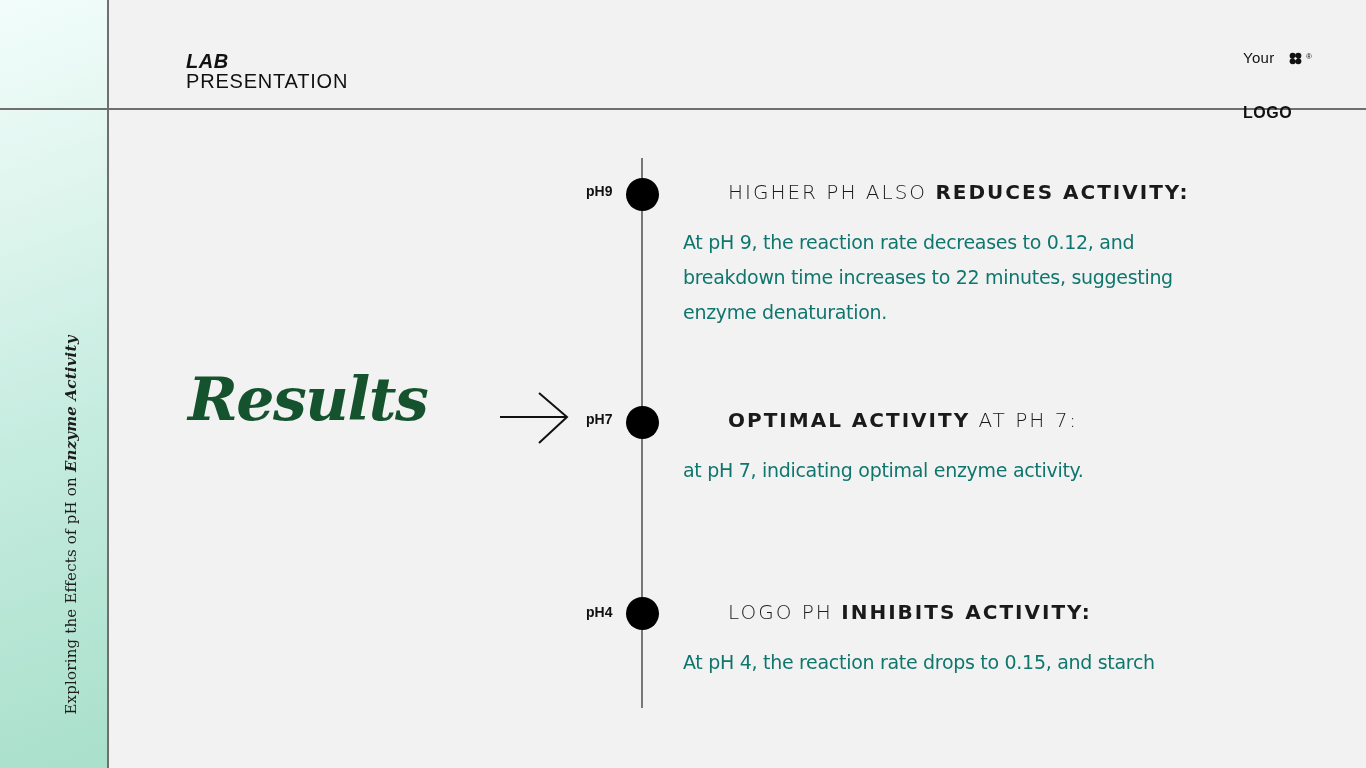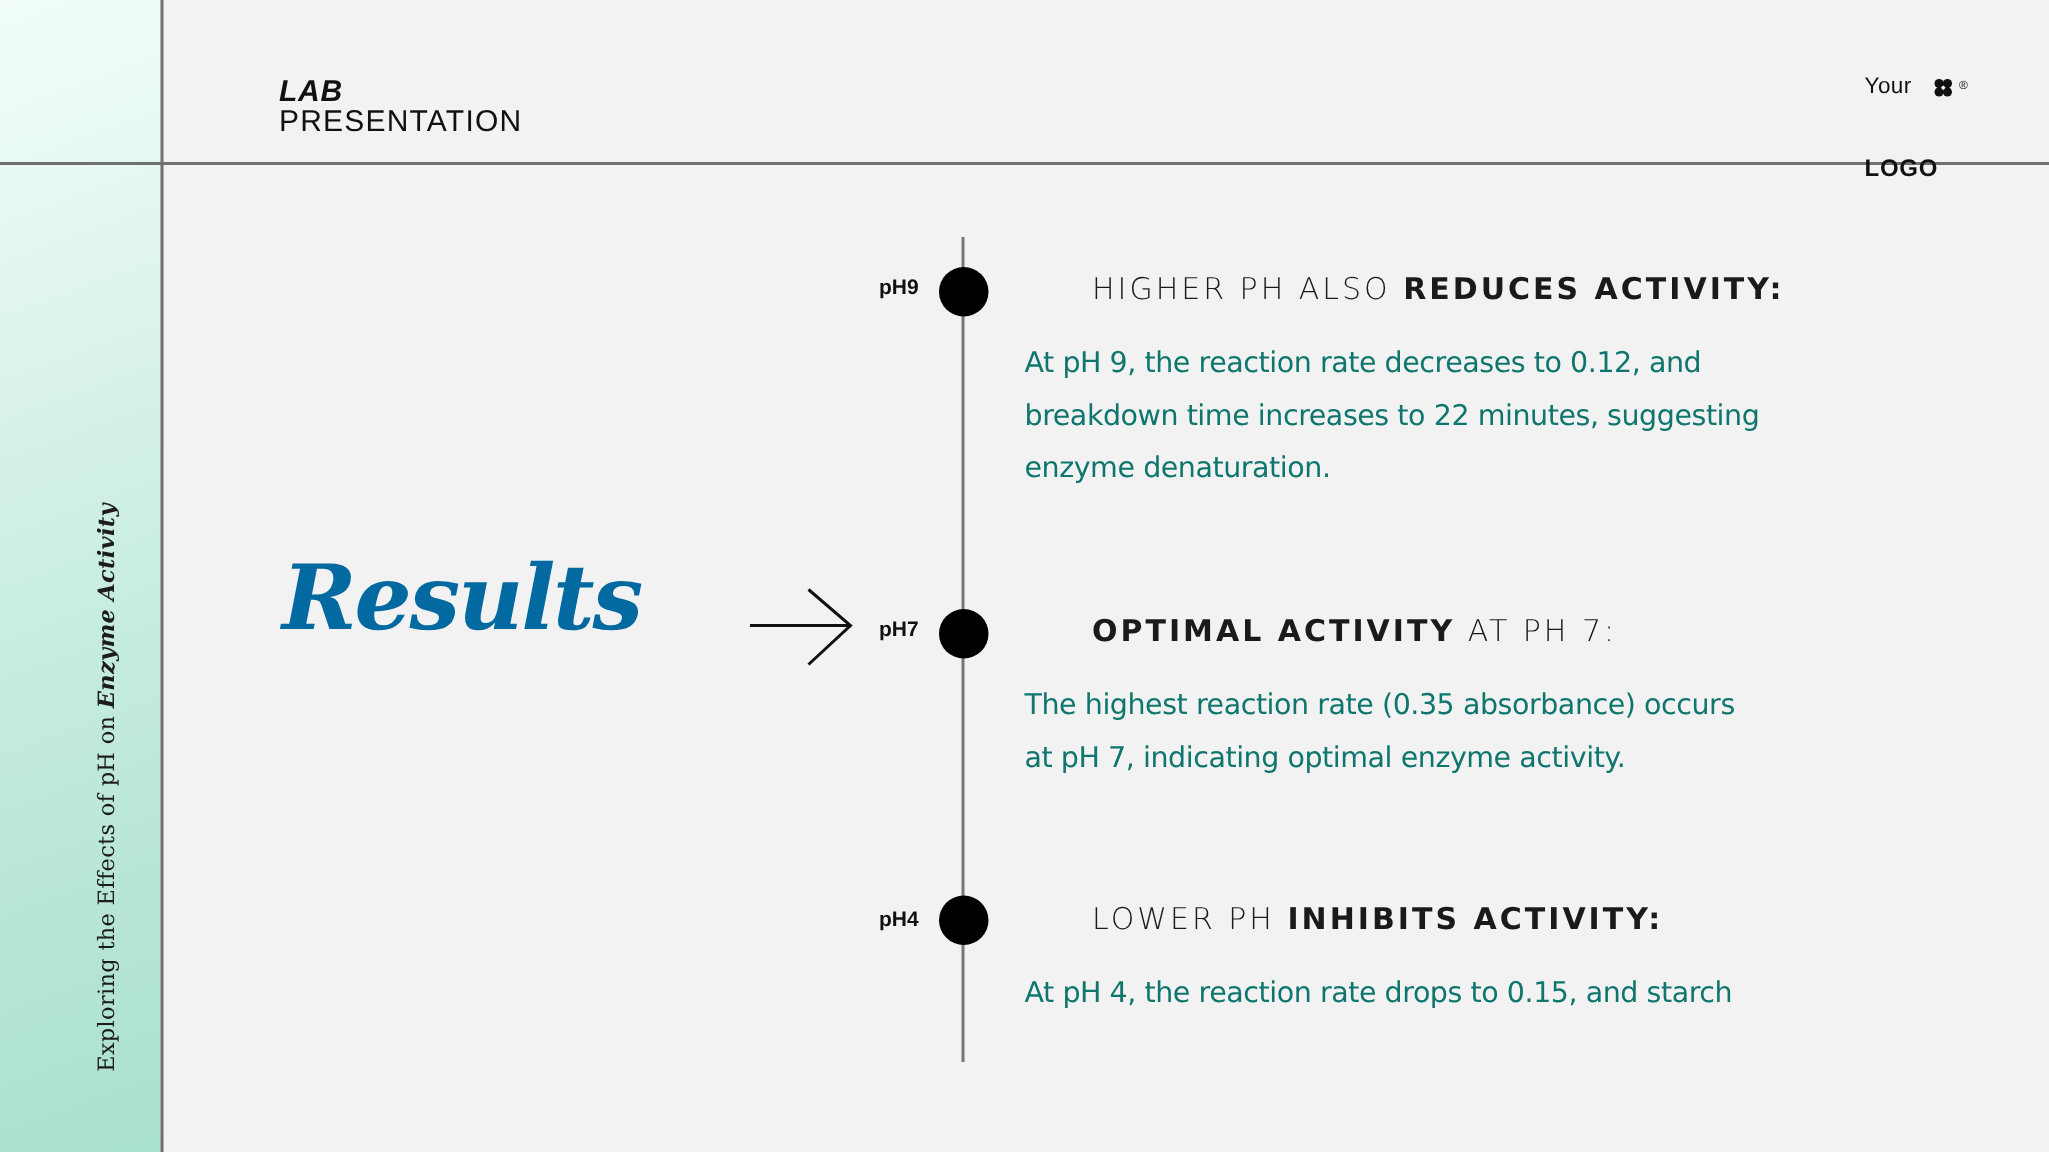--- a/index.html
+++ b/index.html
@@ -25,21 +25,21 @@
   .brand .l1 { font-size:20px; font-weight:bold; font-style:italic; letter-spacing:0.5px; display:block; }
   .brand .l2 { font-size:20px; font-weight:normal; letter-spacing:0.8px; display:block; }
   .logo { position:absolute; left:1243px; top:50px; width:80px; line-height:15px; }
   .logo .your { font-size:15px; display:block; letter-spacing:0.3px; }
   .logo .word { font-size:16px; font-weight:bold; letter-spacing:0.5px; display:block;margin-top:40px; }
   .logo .mark { position:absolute; left:46px; top:2px; width:13px; height:13px; }
   .logo .reg { position:absolute; left:63px; top:-1px; font-size:8px; }
   .title {
     position:absolute; left:188px; top:364px;
     font-family:"DejaVu Serif", serif; font-style:italic; font-weight:bold;
-    font-size:60px; letter-spacing:-1.5px; color:#0369a1;
+    font-size:60px; letter-spacing:-1.5px; color:#14532d;
   }
   .arrow { position:absolute; left:499px; top:392px; width:72px; height:54px; }
   .timeline { position:absolute; left:641px; top:158px; width:2px; height:550px; background:#777; }
   .dot { position:absolute; left:626px; width:33px; height:33px; border-radius:50%; background:#000; }
   .ph { position:absolute; left:586px; font-size:14px; font-weight:bold; color:#111; }
   .item-head {
     position:absolute; left:683px; font-size:20px; letter-spacing:2px; color:#1a1a1a;
     font-family:"DejaVu Sans", sans-serif; font-weight:300;margin-left:45px;
   }
   .item-head b { font-weight:bold; }
@@ -93,22 +93,21 @@
 <div class="item-body" style="top:225px">
   <div>At pH 9, the reaction rate decreases to 0.12, and</div>
   <div>breakdown time increases to 22 minutes, suggesting</div>
   <div>enzyme denaturation.</div>
 </div>
 
 <span class="ph" style="top:411px">pH7</span>
 <div class="dot" style="top:406px"></div>
 <div class="item-head" style="top:408px"><span></span><b>OPTIMAL ACTIVITY</b><span> AT PH 7:</span></div>
 <div class="item-body" style="top:453px">
-  <div>The highest reaction rate (0.35 absorbance) occurs</div>
   <div>at pH 7, indicating optimal enzyme activity.</div>
 </div>
 
 <span class="ph" style="top:604px">pH4</span>
 <div class="dot" style="top:597px"></div>
-<div class="item-head" style="top:600px"><span>LOWER PH </span><b>INHIBITS ACTIVITY:</b><span></span></div>
+<div class="item-head" style="top:600px"><span>LOGO PH </span><b>INHIBITS ACTIVITY:</b><span></span></div>
 <div class="item-body" style="top:645px">
   <div>At pH 4, the reaction rate drops to 0.15, and starch</div>
 </div>
 
 </body></html>

